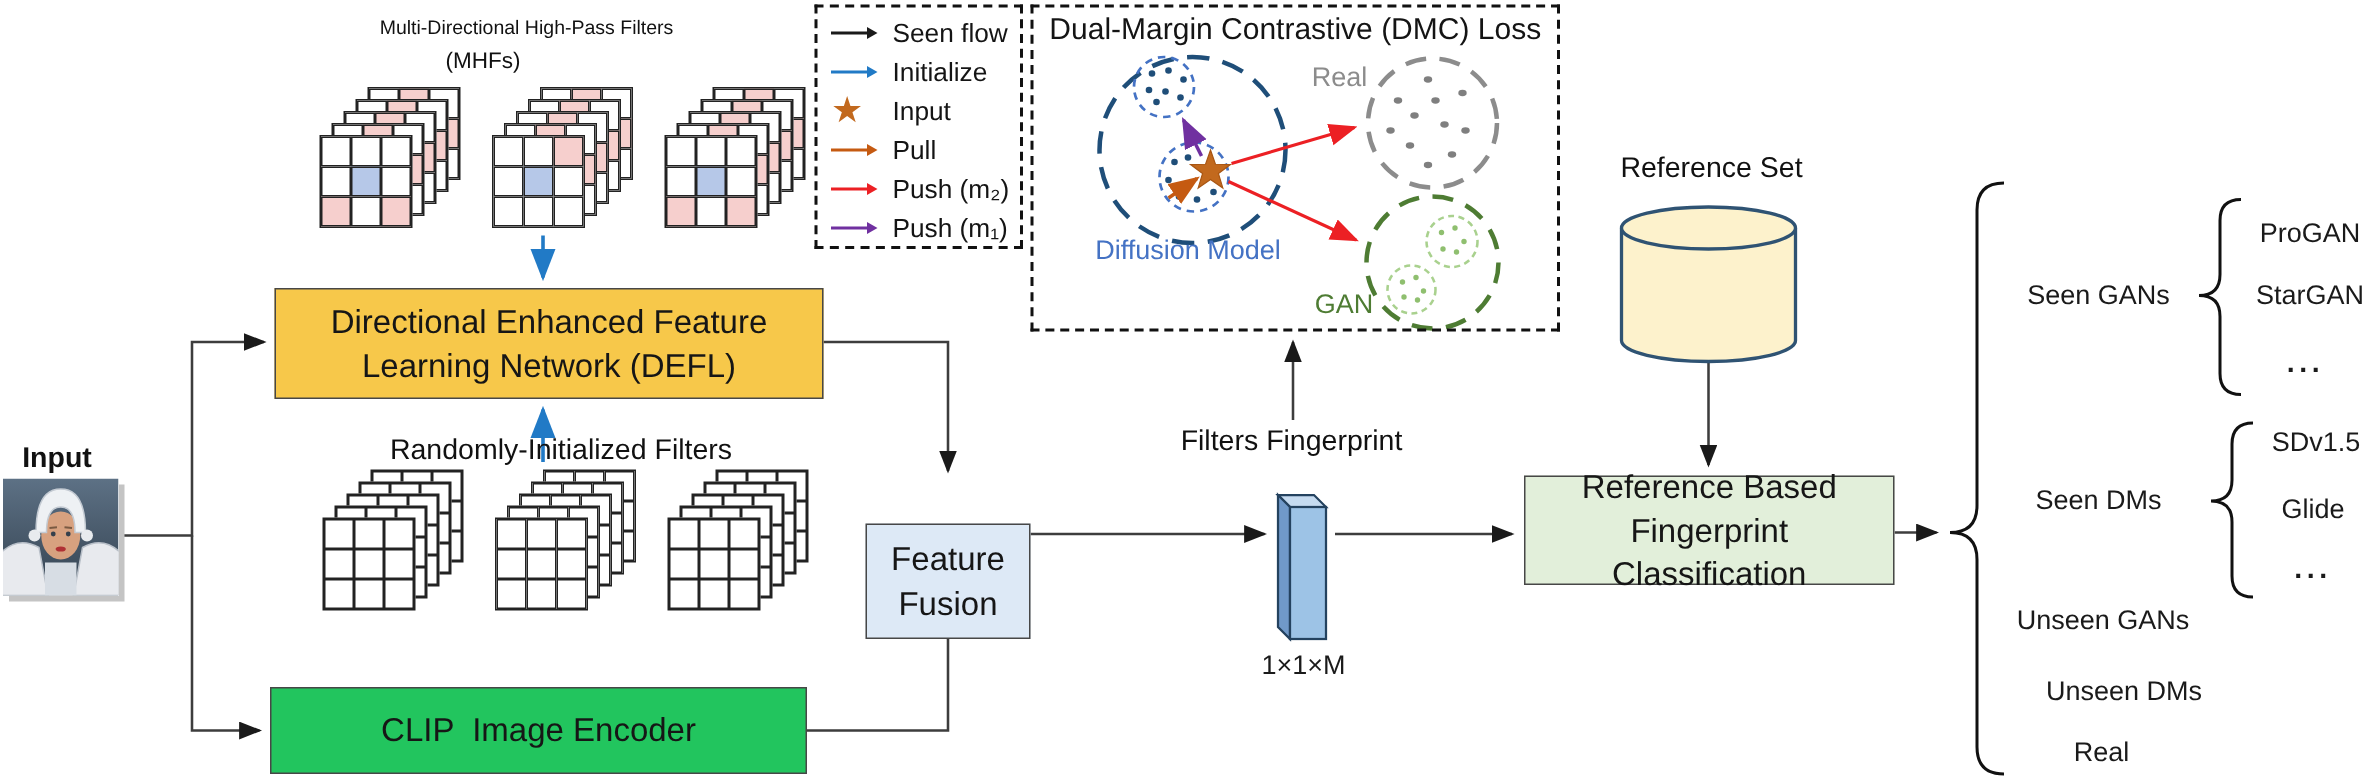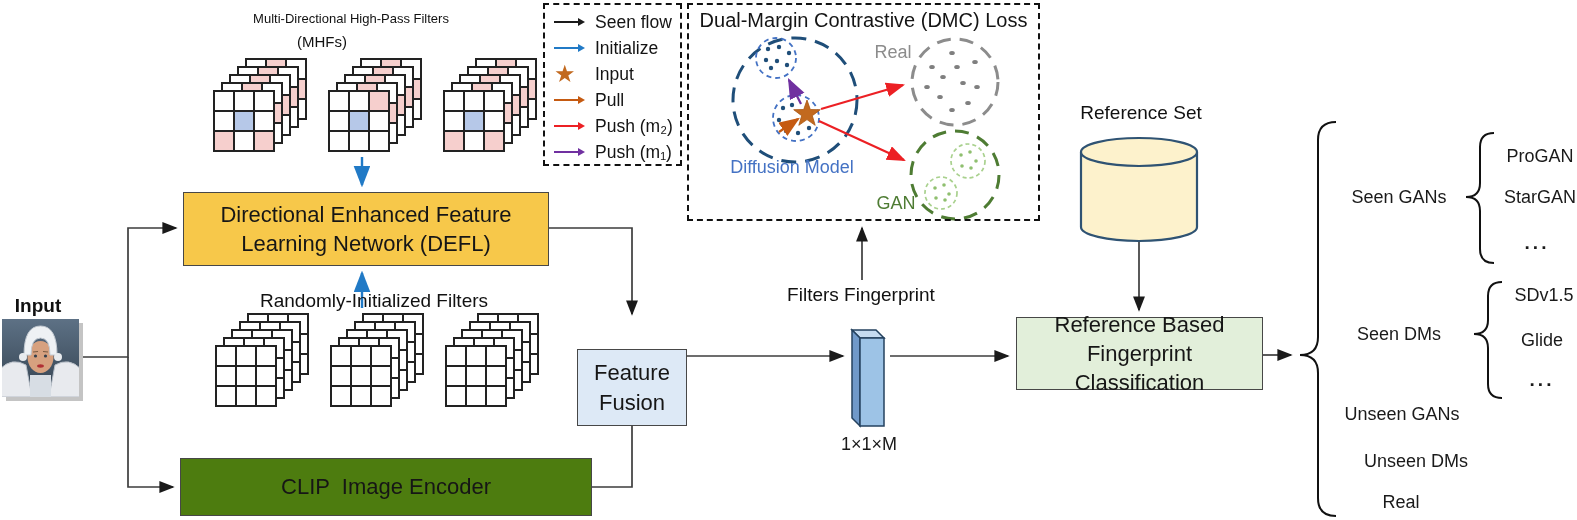--- a/index.html
+++ b/index.html
@@ -219,21 +219,21 @@
         <circle cx="43.5" cy="37" r="1.6" fill="#35404c"></circle>
       <path d="M31,33 L36,32.5 M41,32.5 L46,33" stroke="#7a5a42" stroke-width="1.2" fill="none"></path>
       <ellipse cx="38.5" cy="47" rx="3.4" ry="1.7" fill="#b03034"></ellipse>
     </svg>
   </div>
 
   <div class="node" style="left:183px; top:192px; width:366px; height:74px; background:#f7c84a; padding:0 14px;">Directional Enhanced Feature Learning Network (DEFL)</div>
 
   <div class="txt lbl ctr" style="left:374px; top:301px;">Randomly-Initialized Filters</div>
 
-  <div class="node" style="left:180px; top:458px; width:412px; height:58px; background:#4d7c0f; white-space:pre;">CLIP  Image Encoder</div>
+  <div class="node" style="left:180px; top:458px; width:358px; height:58px; background:#22c55e; white-space:pre;">CLIP  Image Encoder</div>
 
   <div class="node" style="left:577px; top:320px; width:110px; height:77px; background:#dde9f6; padding:0 0;margin-top:29px;">Feature Fusion</div>
 
   <div class="txt lbl ctr" style="left:861px; top:295px;">Filters Fingerprint</div>
   <div class="txt ctr" style="left:869px; top:444px; font-size:18px;">1×1×M</div>
 
   <div class="txt lbl ctr" style="left:1141px; top:113px;">Reference Set</div>
 
   <div class="node" style="left:1016px; top:317px; width:247px; height:73px; background:#e2efda; padding:0 12px;">Reference Based Fingerprint Classification</div>
 

